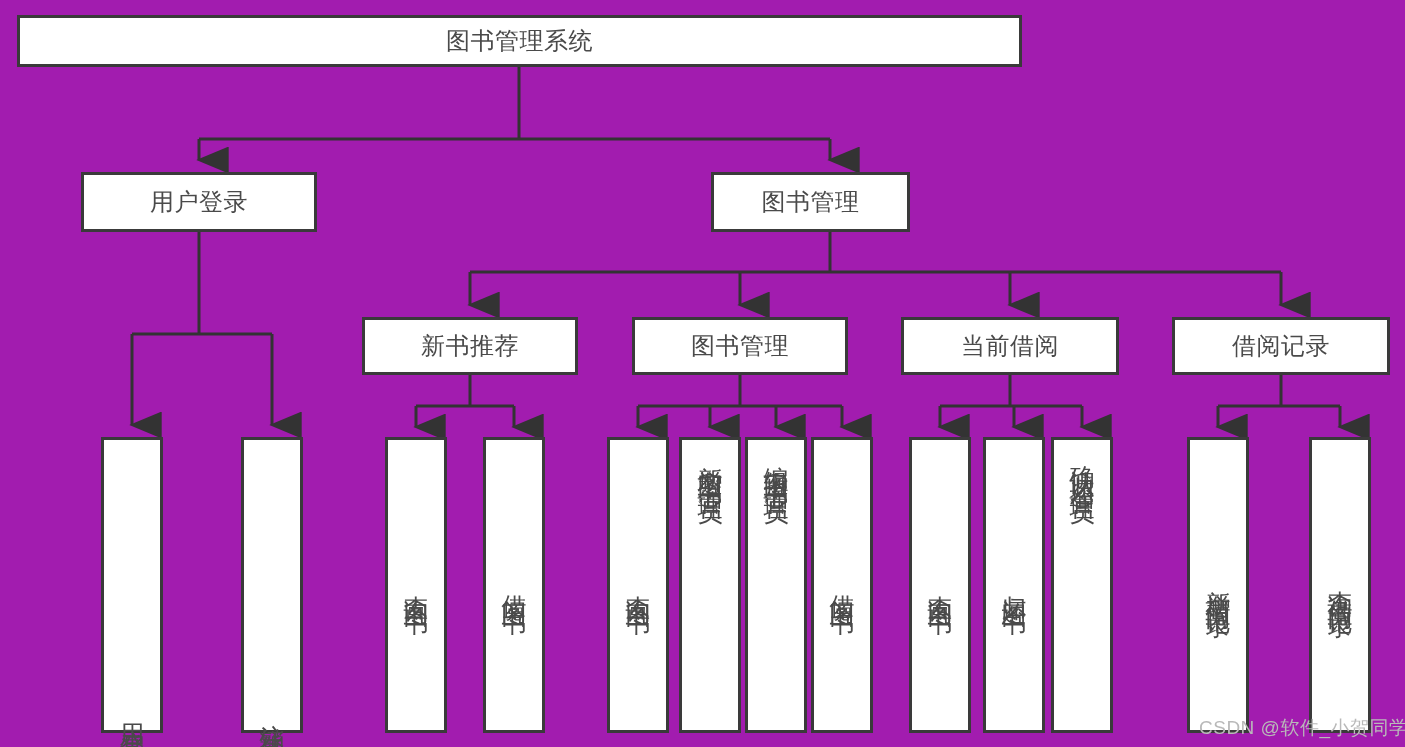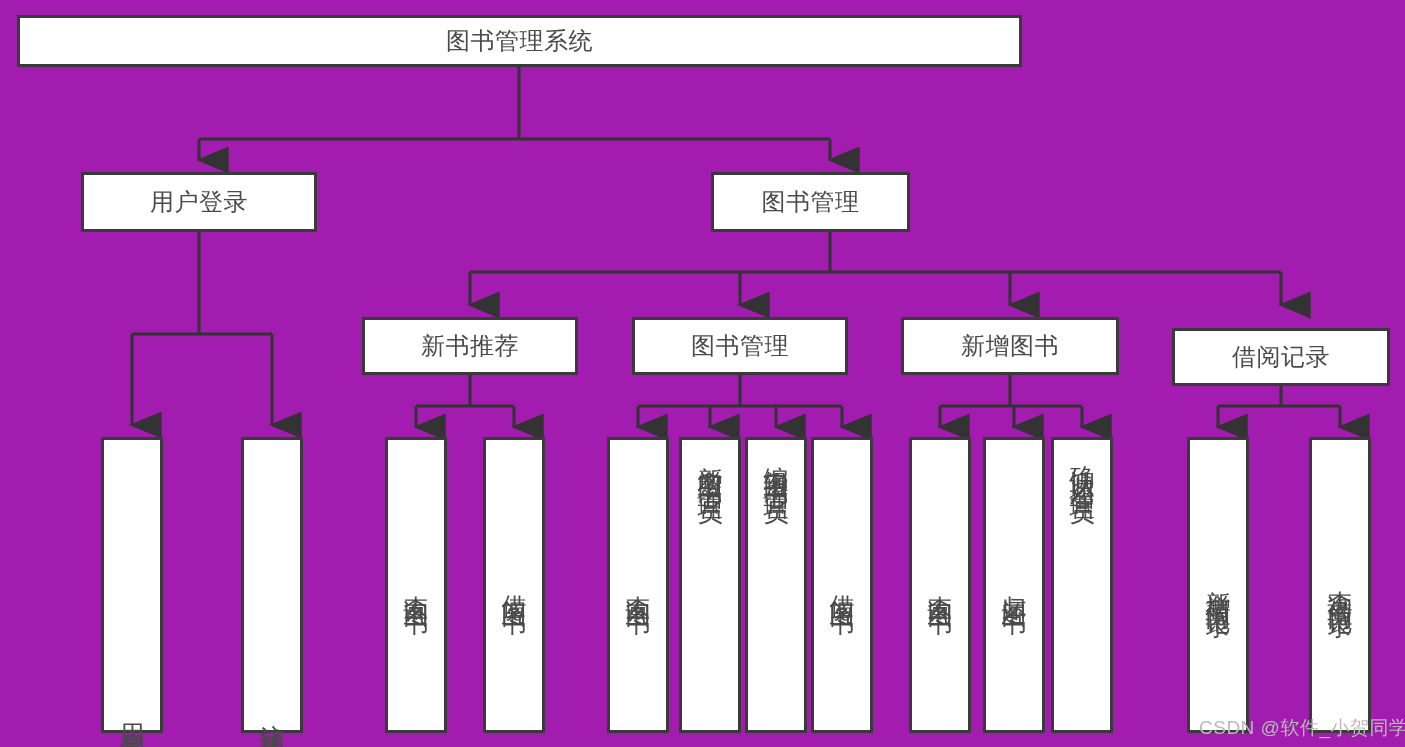--- a/index.html
+++ b/index.html
@@ -138,23 +138,23 @@
     <span class="label">图书管理</span>
   </div>
 
   <div class="node h" style="left: 362px; top: 317px; width: 216px; height: 58px; text-align: center;">
     <span class="label">新书推荐</span>
   </div>
   <div class="node h" style="left: 632px; top: 317px; width: 216px; height: 58px;">
     <span class="label">图书管理</span>
   </div>
   <div class="node h" style="left: 901px; top: 317px; width: 218px; height: 58px;">
-    <span class="label">新增图书</span>
+    <span class="label">当前借阅</span>
   </div>
-  <div class="node h" style="left: 1172px; top: 328px; width: 218px; height: 58px;">
+  <div class="node h" style="left: 1172px; top: 317px; width: 218px; height: 58px;">
     <span class="label">借阅记录</span>
   </div>
 
   <div class="node v" style="left: 101px; top: 437px; width: 62px; height: 296px; align-items: flex-end;">
     <span class="label">用户登录</span>
   </div>
   <div class="node v" style="left: 241px; top: 437px; width: 62px; height: 296px; align-items: flex-end;">
     <span class="label">注销登录</span>
   </div>
   <div class="node v" style="left: 385px; top: 437px; width: 62px; height: 296px;">

